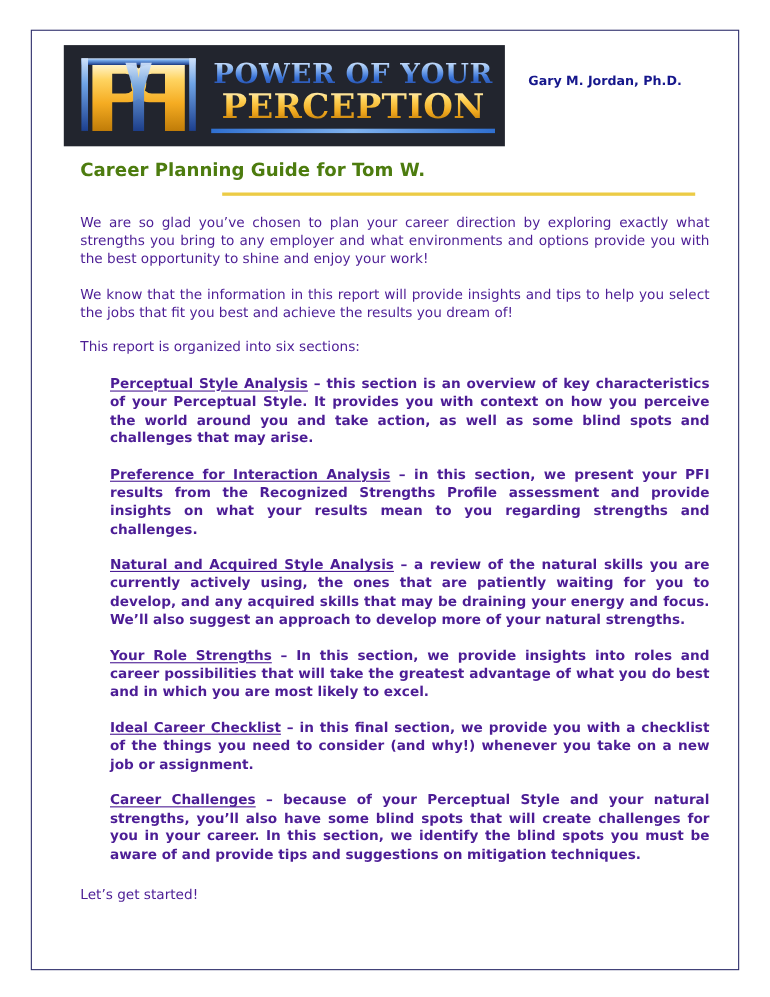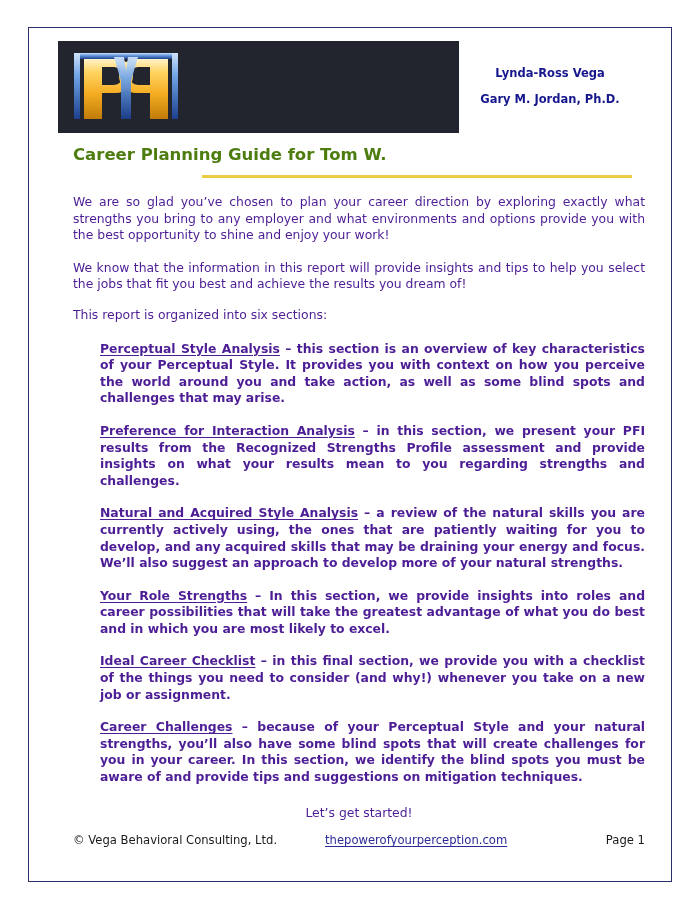--- a/index.html
+++ b/index.html
@@ -155,21 +155,21 @@
     margin: 0 0 16px 0;
     padding-left: 27px;
   }
   .section-item:last-child { margin-bottom: 0; }
   .sec-head {
     text-decoration: underline;
     text-underline-offset: 2px;
   }
   .closing {
     margin-top: 19px;
-    text-align: center;
+    text-align: left;
   }
 
   
   .footer {
     position: absolute;
     left: 44px;
     top: 805px;
     width: 572px;
     font-family: "DejaVu Sans", sans-serif;
     font-size: 11.6px;
@@ -220,24 +220,28 @@
           <path d="M14 12 h32 a17 17 0 0 1 0 34 h-14 v26 h-18 z
                    M32 20 v18 h12 a9 9 0 0 0 0 -18 z" fill="url(#goldG)"></path>
 
           <path d="M98 12 h-32 a17 17 0 0 0 0 34 h14 v26 h18 z
                    M80 20 v18 h-12 a9 9 0 0 1 0 -18 z" fill="url(#goldG)"></path>
 
           <path d="M44 10 h10 l2 14 l2 -14 h10 l-7 24 v38 h-10 v-38 z" fill="url(#blueG)" opacity="0.95"></path>
         </svg>
       </div>
 
+      <div class="logo-words">
+        <div class="word-top">POWER OF YOUR</div>
+        <div class="word-bottom">PERCEPTION</div>
+        <div class="word-rule"></div>
+      </div>
     </div>
 
     <div class="authors">
-      <div>Lynda-Ross Vega</div>
       <div>Gary M. Jordan, Ph.D.</div>
     </div>
 
     <div class="report-title">Career Planning Guide for Tom W.</div>
     <div class="title-rule"></div>
 
     <div class="body-area">
 
       <p class="para">We are so glad you’ve chosen to plan your career direction by exploring exactly what strengths you bring to any employer and what environments and options provide you with the best opportunity to shine and enjoy your work!</p>
 
@@ -269,20 +273,15 @@
 
         <p class="section-item">
           <span class="sec-head">Career Challenges</span><span> – because of your Perceptual Style and your natural strengths, you’ll also have some blind spots that will create challenges for you in your career. In this section, we identify the blind spots you must be aware of and provide tips and suggestions on mitigation techniques.</span>
         </p>
 
       </div>
 
       <p class="para closing">Let’s get started!</p>
     </div>
 
-    <div class="footer">
-      <span class="footer-copy">© Vega Behavioral Consulting, Ltd.</span>
-      <span class="footer-link">thepowerofyourperception.com</span>
-      <span class="footer-page">Page 1</span>
-    </div>
 
   </div>
 </div>
 
 </body></html>

